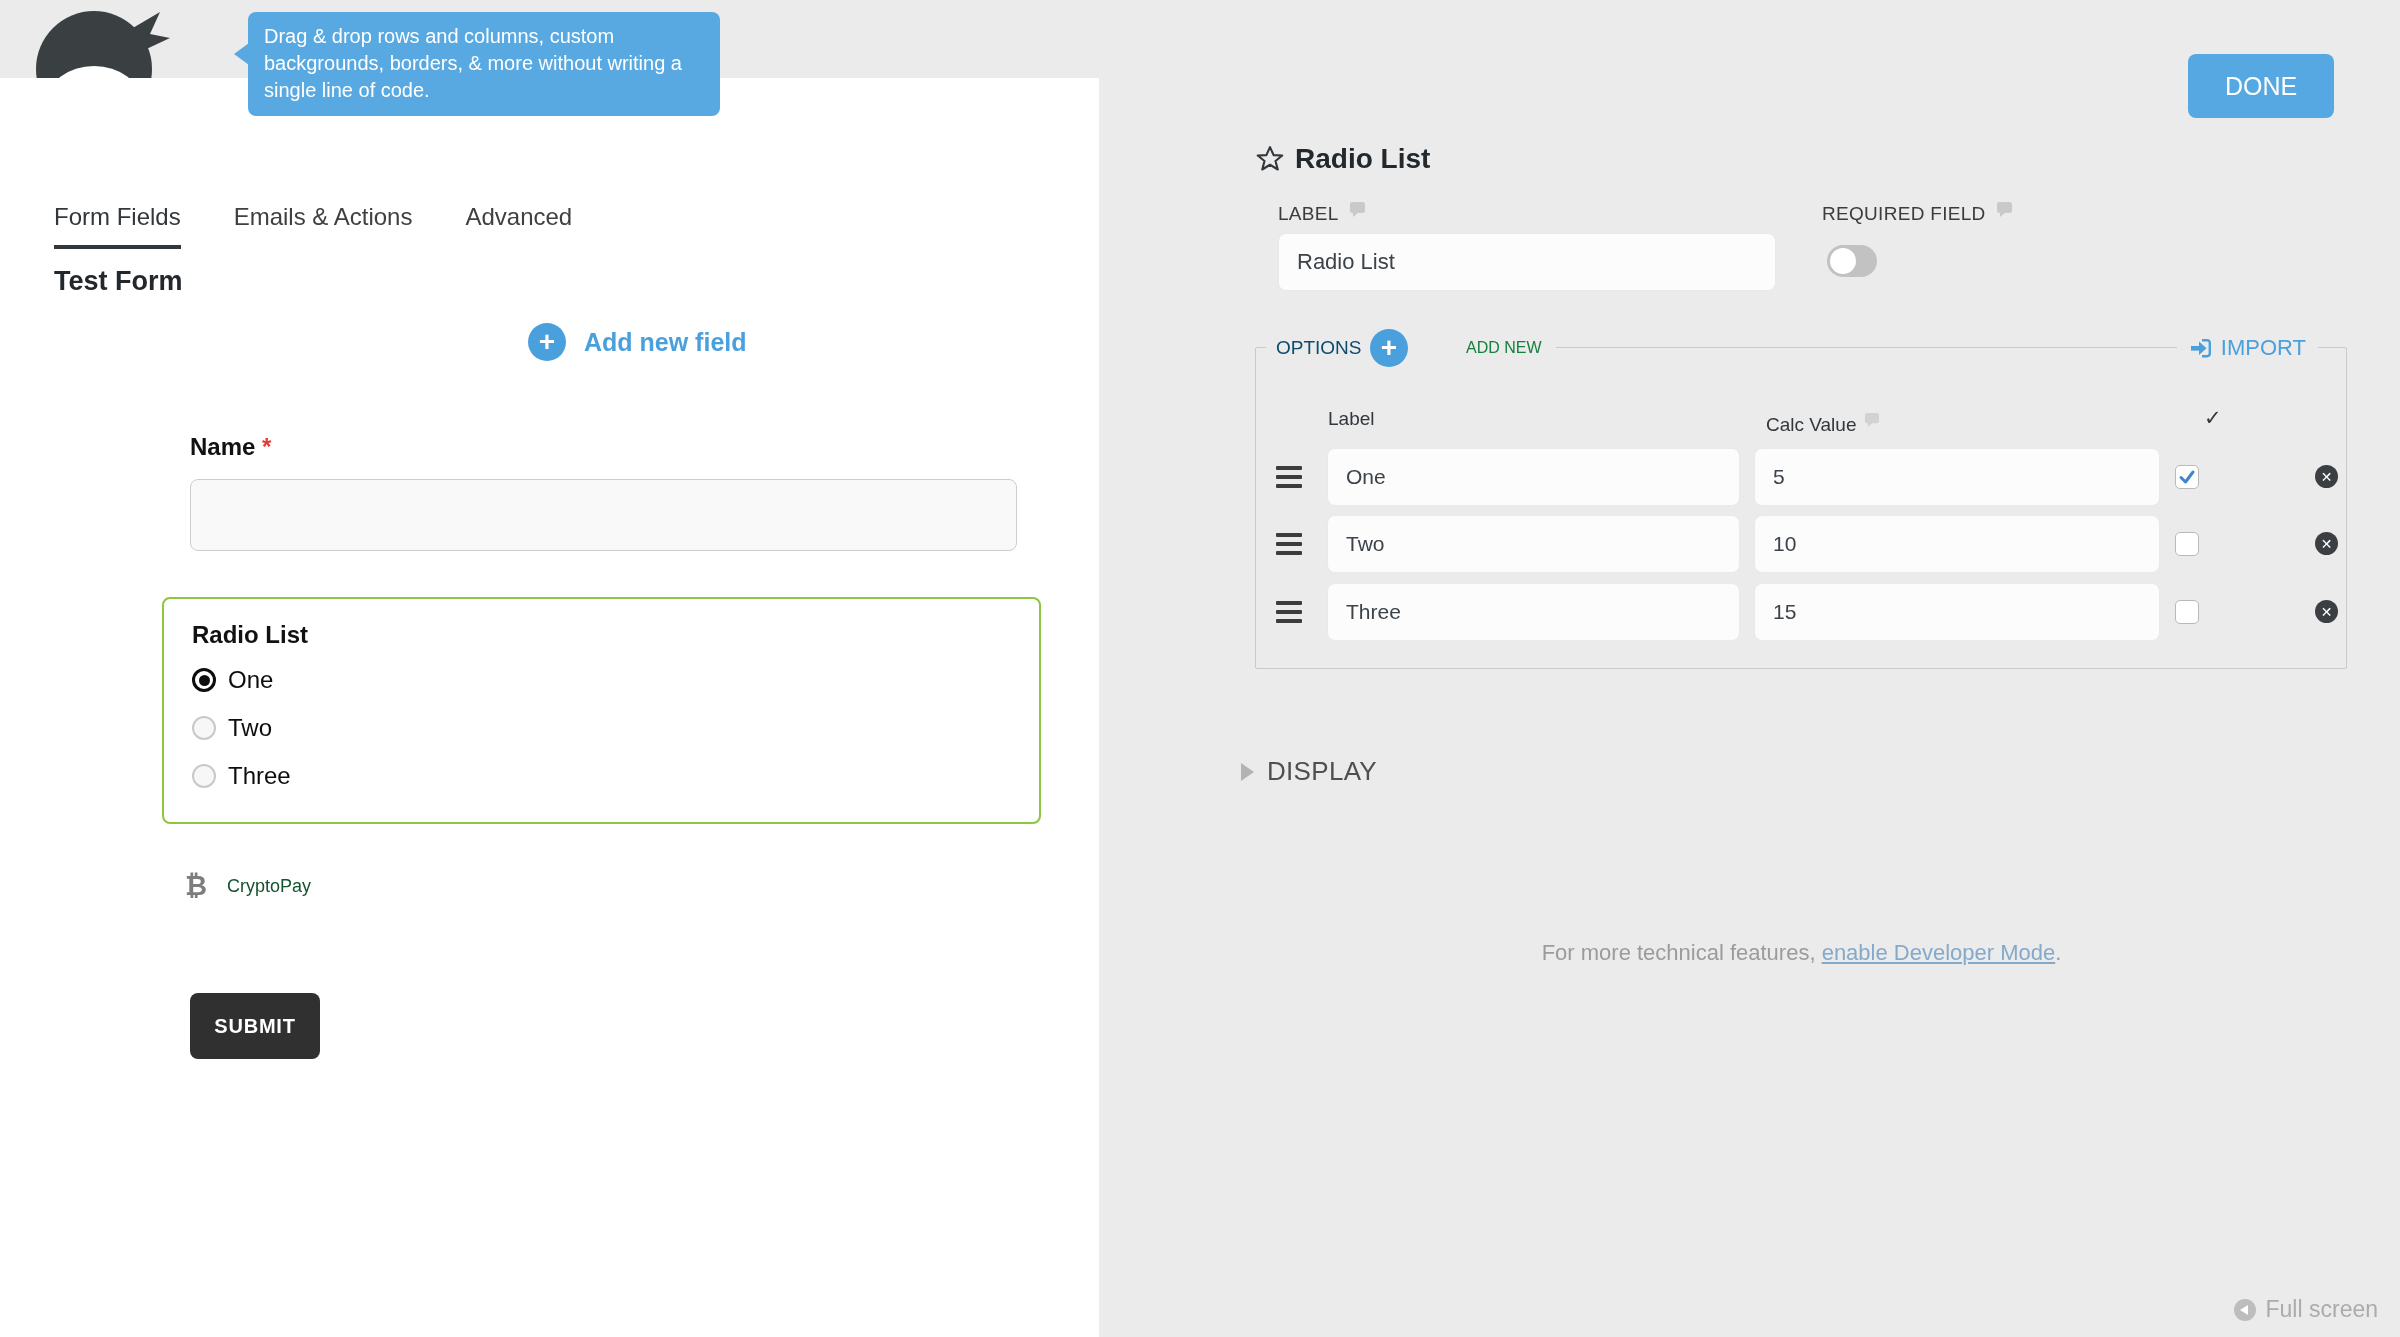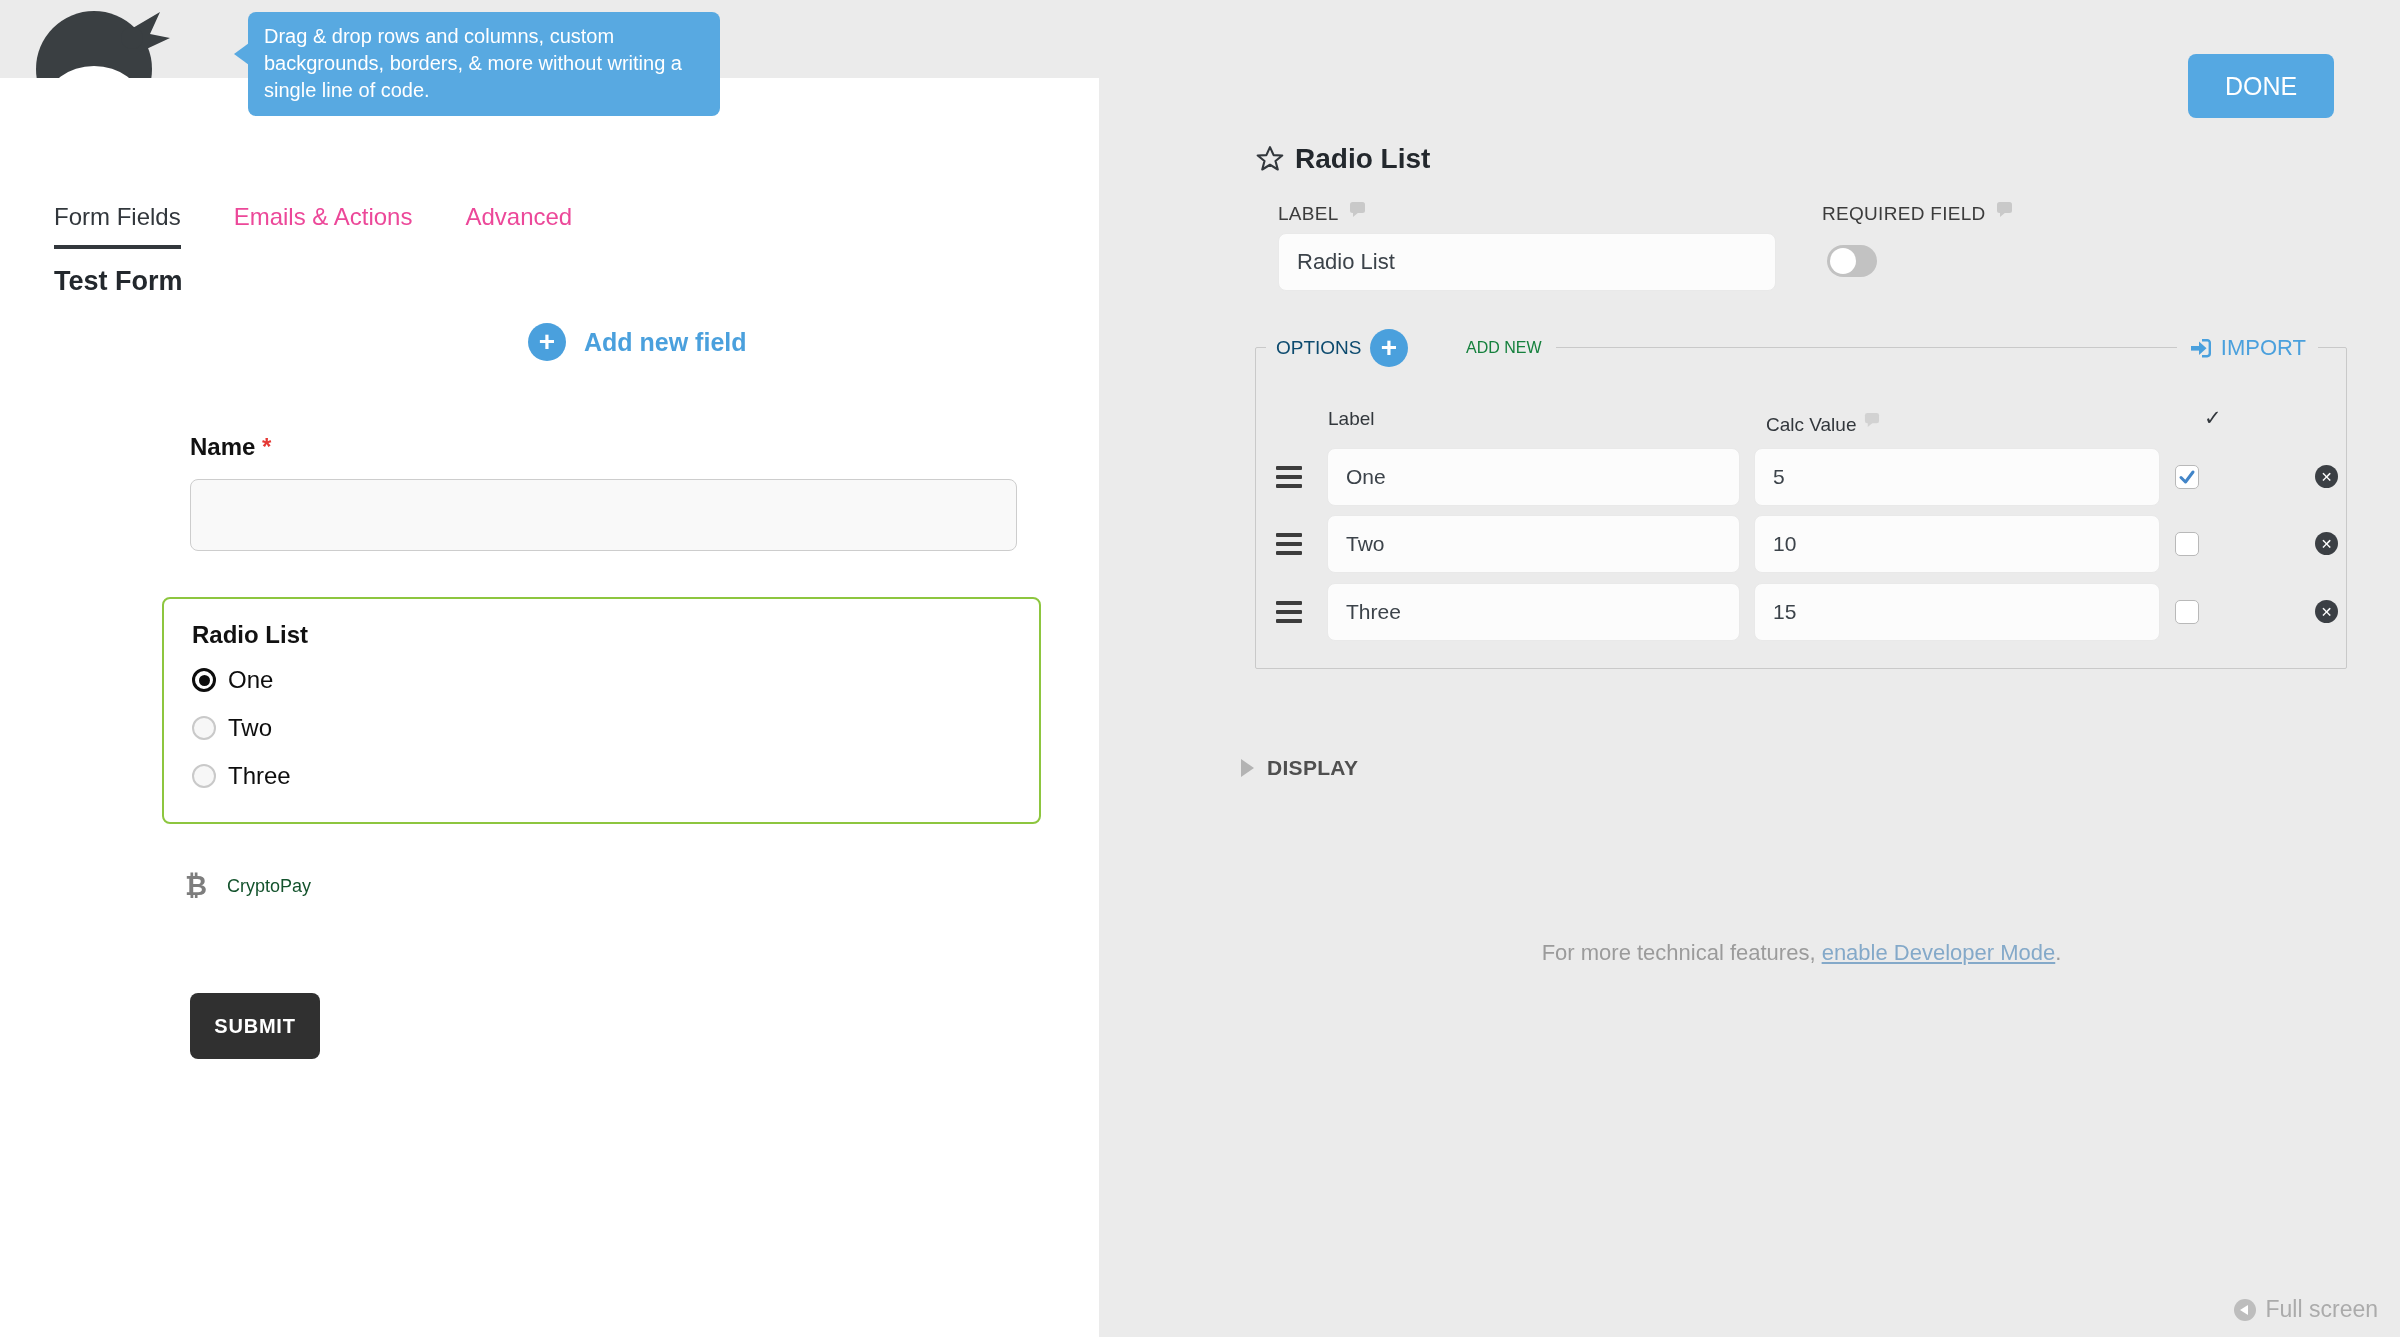--- a/index.html
+++ b/index.html
@@ -9,21 +9,21 @@
 
   
   .topbar { position:absolute; left:0; top:0; width:2400px; height:78px; background:#ebebeb; }
   .logo-wrap { position:absolute; left:28px; top:6px; width:152px; height:72px; overflow:hidden; }
   .tooltip { position:absolute; left:248px; top:12px; width:472px; height:104px; background:#58a9e1; border-radius:8px; color:#fff; font-size:20px; line-height:27px; padding:11px 16px; z-index:5; }
   .tooltip-arrow { position:absolute; left:-14px; top:31px; width:0; height:0; border-top:11px solid transparent; border-bottom:11px solid transparent; border-right:15px solid #58a9e1; }
 
   
   .canvas { position:absolute; left:0; top:78px; width:1099px; height:1259px; background:#ffffff; }
   .tabs { position:absolute; left:54px; top:125px; display:flex; gap:53px; }
-  .tab { position:relative; font-size:24px; color:#ec4899; cursor:pointer; padding-bottom:14px; }
+  .tab { position:relative; font-size:24px; color:#404040; cursor:pointer; padding-bottom:14px; }
   .tab.active { color:#32373c; }
   .tab.active::after { content:""; position:absolute; left:0; right:0; bottom:-4px; height:4px; background:#32373c; }
   .form-title { position:absolute; left:54px; top:188px; font-size:27px; font-weight:bold; color:#23282d; }
 
   .add-field { position:absolute; left:528px; top:245px; display:flex; align-items:center; gap:18px; cursor:pointer; }
   .blue-circle { width:38px; height:38px; border-radius:50%; background:#4aa0dd; color:#fff; display:flex; align-items:center; justify-content:center; font-size:28px; font-weight:bold; line-height:1; }
   .add-field-label { font-size:25px; font-weight:bold; color:#4aa0dd; }
 
   .name-label { position:absolute; left:190px; top:355px; font-size:24px; font-weight:bold; color:#111; }
   .req-star { color:#e53935; font-weight:bold; }
@@ -67,21 +67,21 @@
 
   .opt-header { position:absolute; font-size:19px; color:#32373c; display:flex; align-items:flex-start; gap:8px; }
   .opt-input { position:absolute; height:58px; font-size:21px; }
   .drag-handle { position:absolute; width:26px; height:22px; display:flex; flex-direction:column; justify-content:space-between; cursor:grab; }
   .drag-bar { height:4px; background:#3c3c3c; border-radius:1px; }
   .opt-checkbox { position:absolute; width:24px; height:24px; background:#fff; border:1px solid #b9b9b9; border-radius:5px; display:flex; align-items:center; justify-content:center; cursor:pointer; }
   .opt-remove { position:absolute; width:23px; height:23px; border-radius:50%; background:#3b3f44; color:#fff; display:flex; align-items:center; justify-content:center; font-size:14px; font-weight:bold; cursor:pointer; }
 
   .display-section { position:absolute; left:38px; top:756px; display:flex; align-items:center; gap:13px; cursor:pointer; }
   .tri-right { width:0; height:0; border-top:9px solid transparent; border-bottom:9px solid transparent; border-left:13px solid #b3b3b3; }
-  .display-label { font-size:21px; font-weight:bold; color:#4f4f4f; letter-spacing:0.3px; }
+  .display-label { font-size:26px; font-weight:normal; color:#4f4f4f; letter-spacing:0.3px; }
 
   .drawer-footer { position:absolute; left:0; top:940px; width:1197px; text-align:center; font-size:22px; color:#9b9b9b; }
   .dev-link { color:#84a9c9; text-decoration:underline; cursor:pointer; }
 
   .fullscreen { position:absolute; right:22px; top:1296px; display:flex; align-items:center; gap:10px; cursor:pointer; }
   .fs-circle { width:22px; height:22px; border-radius:50%; background:#bdbdbd; display:flex; align-items:center; justify-content:center; }
   .fs-tri { width:0; height:0; border-top:5px solid transparent; border-bottom:5px solid transparent; border-right:8px solid #fff; margin-right:2px; }
   .fullscreen-label { font-size:23px; color:#ababab; }
 
   .help-icon { flex:0 0 auto; margin-top:-2px; }

